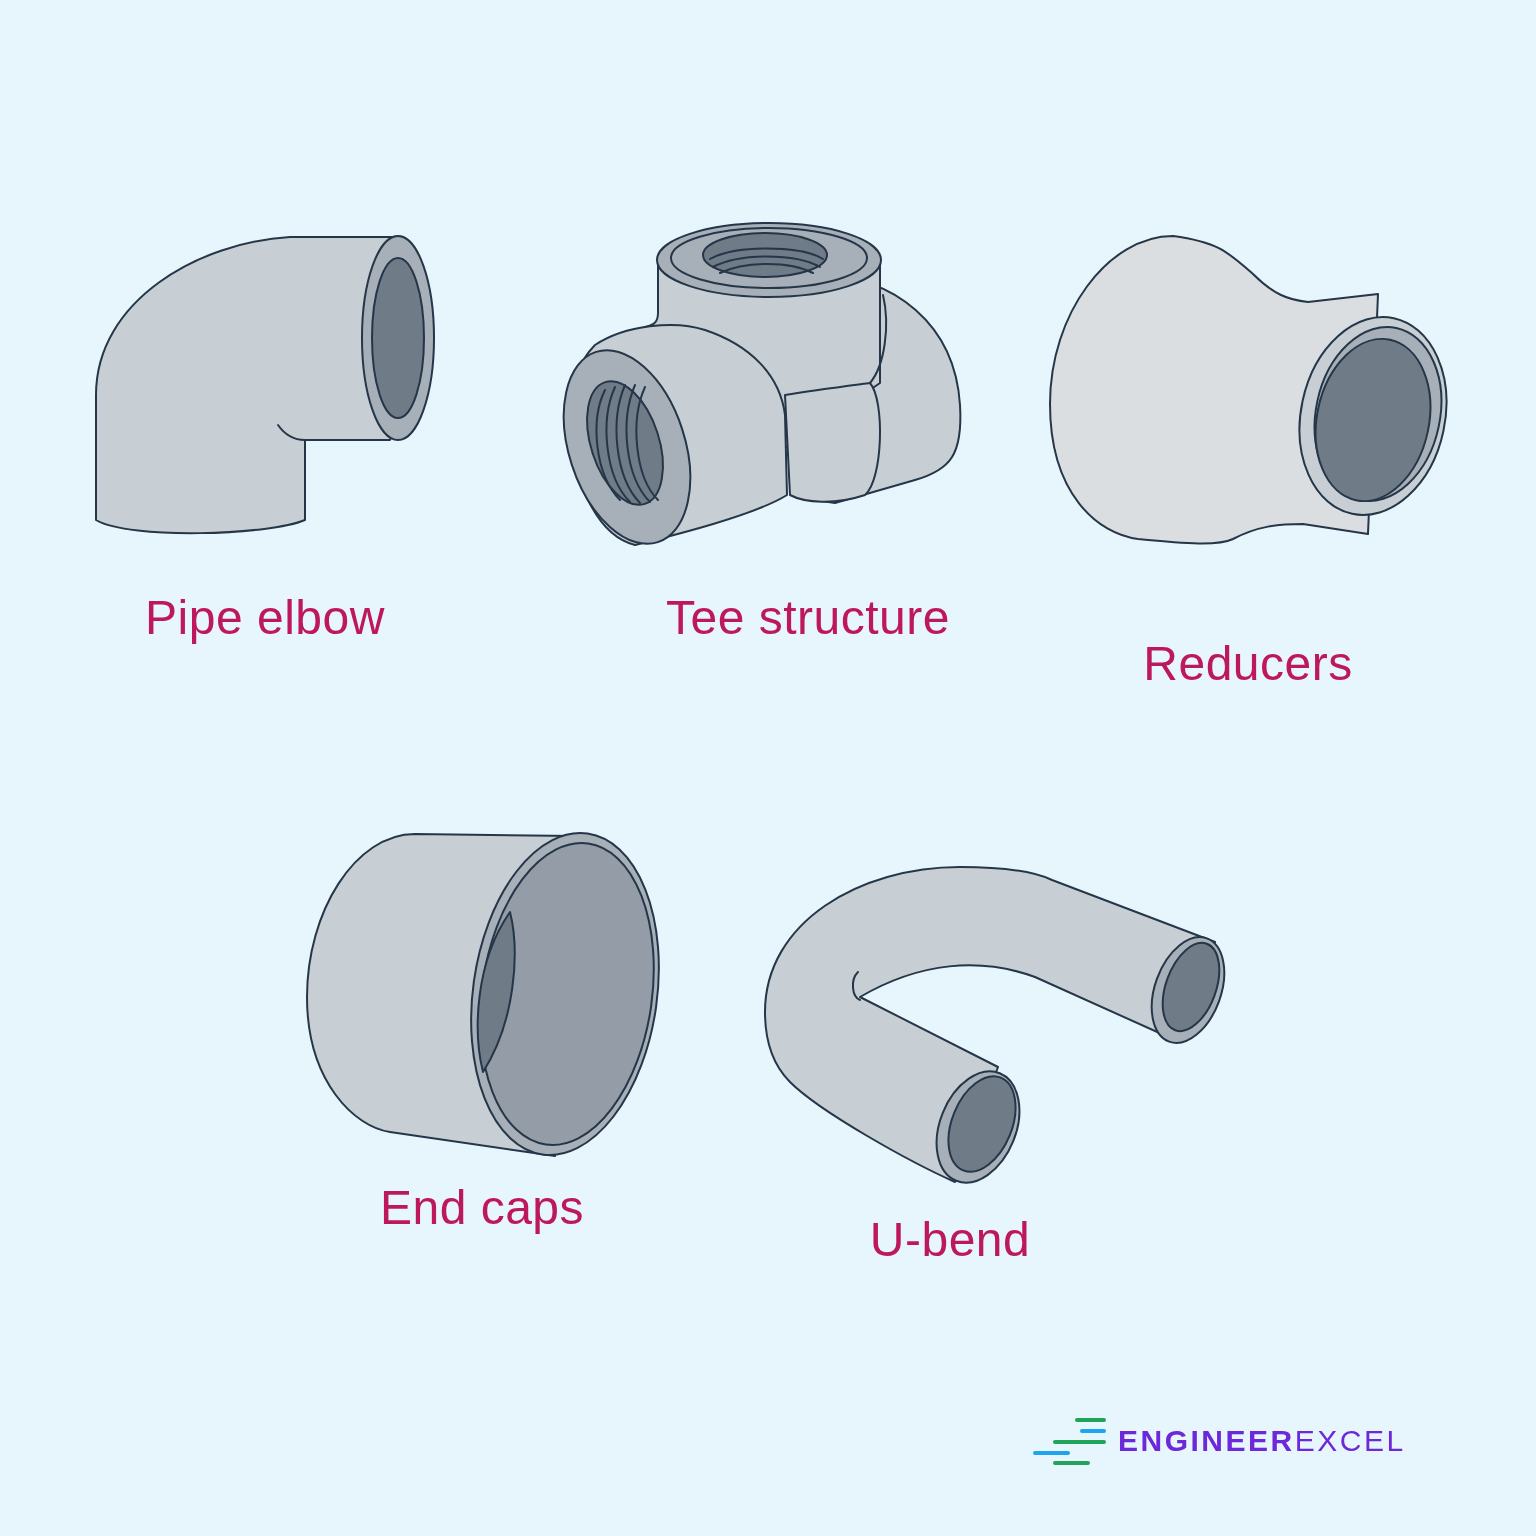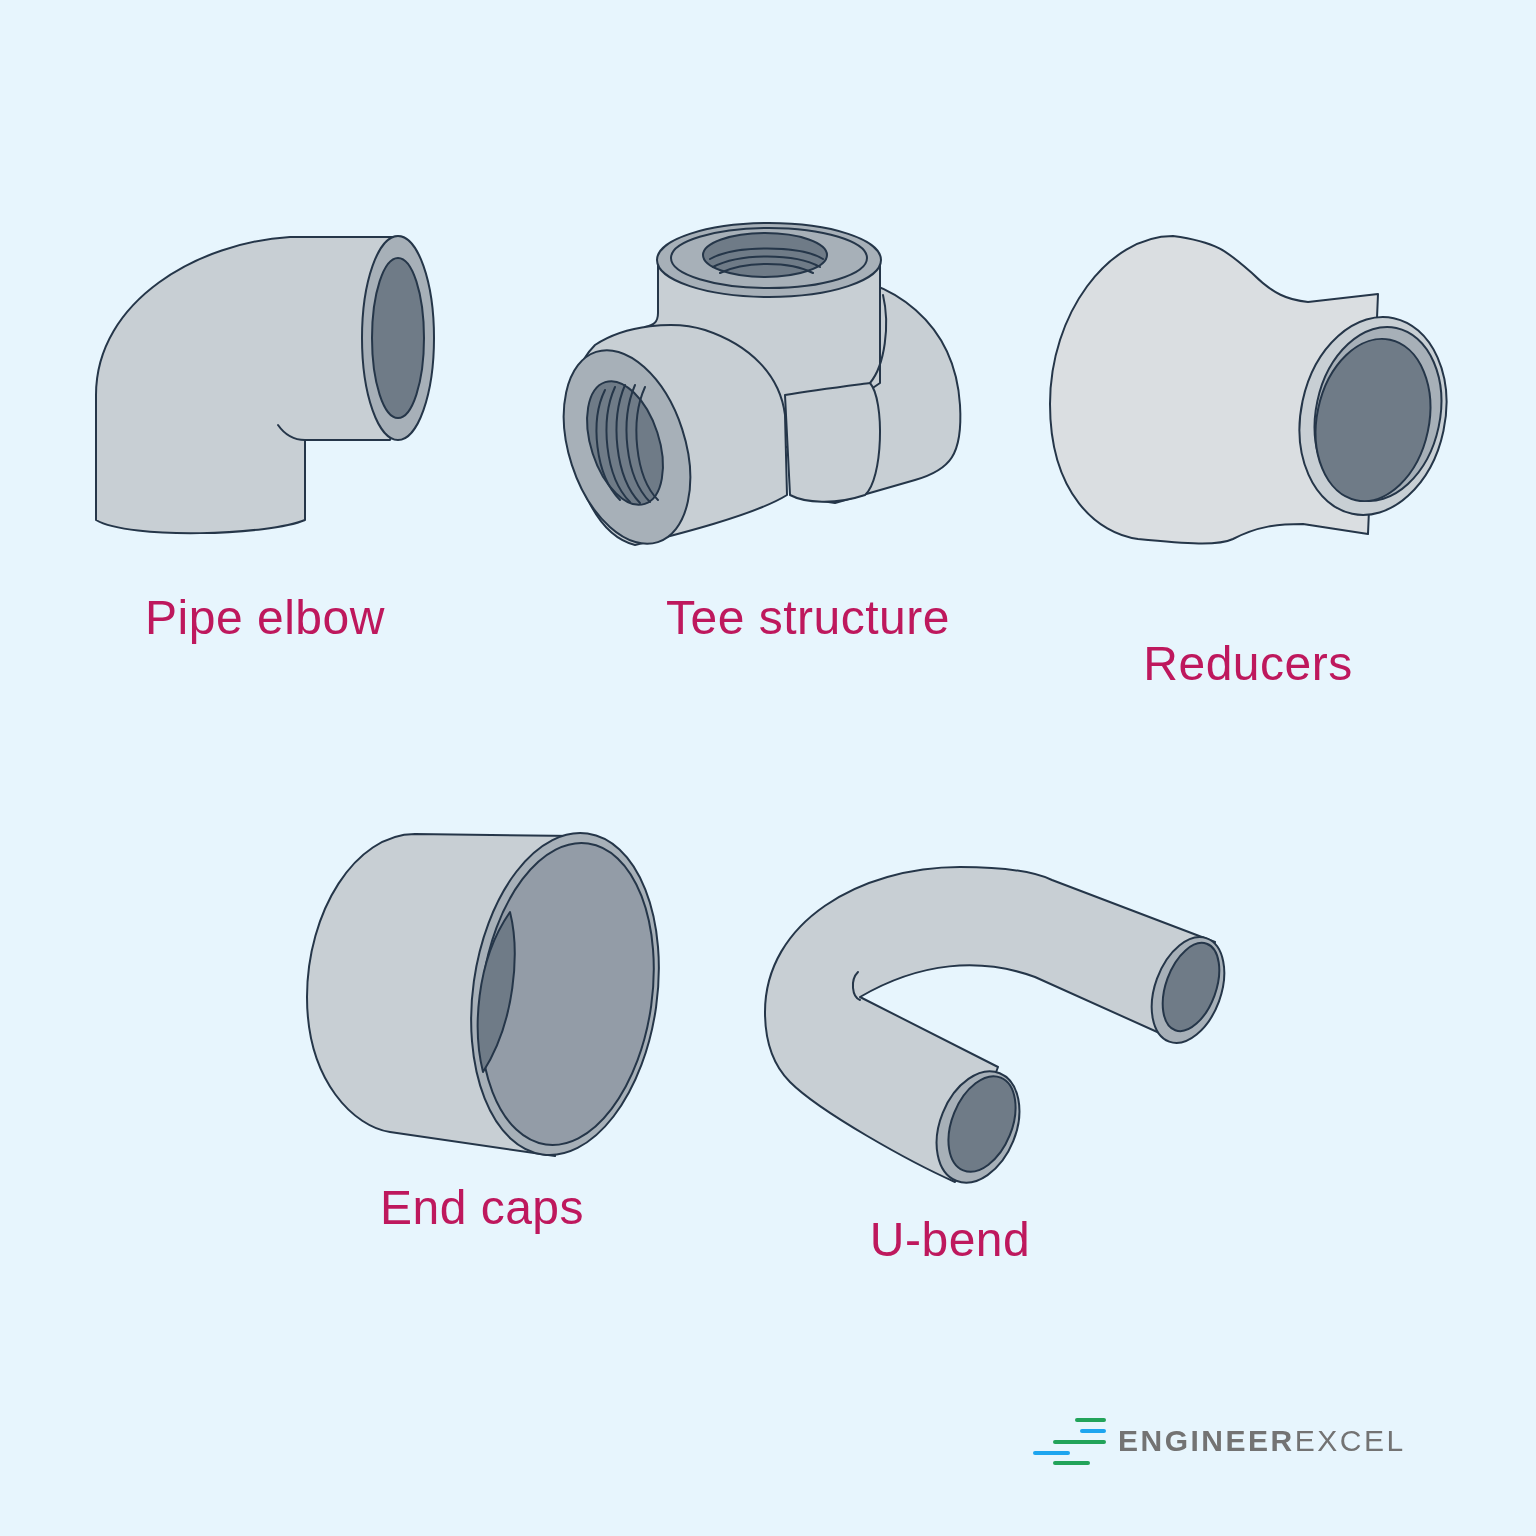--- a/index.html
+++ b/index.html
@@ -10,21 +10,21 @@
     .fitting { position:absolute; }
     .fitting svg { display:block; overflow:visible; }
     .label {
       position:absolute; color:#be185d; font-size:48px; text-align:center; white-space:nowrap;
       font-family:Liberation Sans, sans-serif; letter-spacing:0.5px;
       transform:translateX(-50%);
     }
     .stroke { stroke:#253649; stroke-width:2; stroke-linejoin:round; stroke-linecap:round; }
     .logo { position:absolute; left:1032px; top:1415px; height:52px; display:flex; align-items:center; }
     .logo-mark { width:74px; height:52px; position:relative; }
-    .logo-text { margin-left:12px; font-size:30px; letter-spacing:2.5px; color:#737373; line-height:1; }
+    .logo-text { margin-left:12px; font-size:30px; letter-spacing:2.5px; color:#6d28d9; line-height:1; }
     .logo-text .bold { font-weight:bold; }
   </style>
 </head>
 <body>
 
 <div class="fitting" style="left:90px;top:230px;">
   <svg width="350" height="310" viewBox="0 0 350 310">
     <path class="stroke" fill="#c8cfd4" d="M6,290 L6,165 C6,70 110,12 200,7 L312,7 C320,60 322,150 300,210 L215,210 L215,290 C180,305 40,310 6,290 Z"></path>
     <path class="stroke" fill="none" d="M188,195 C195,205 205,210 215,210"></path>
     <ellipse class="stroke" cx="308" cy="108" rx="36" ry="102" fill="#a7b0b8"></ellipse>

